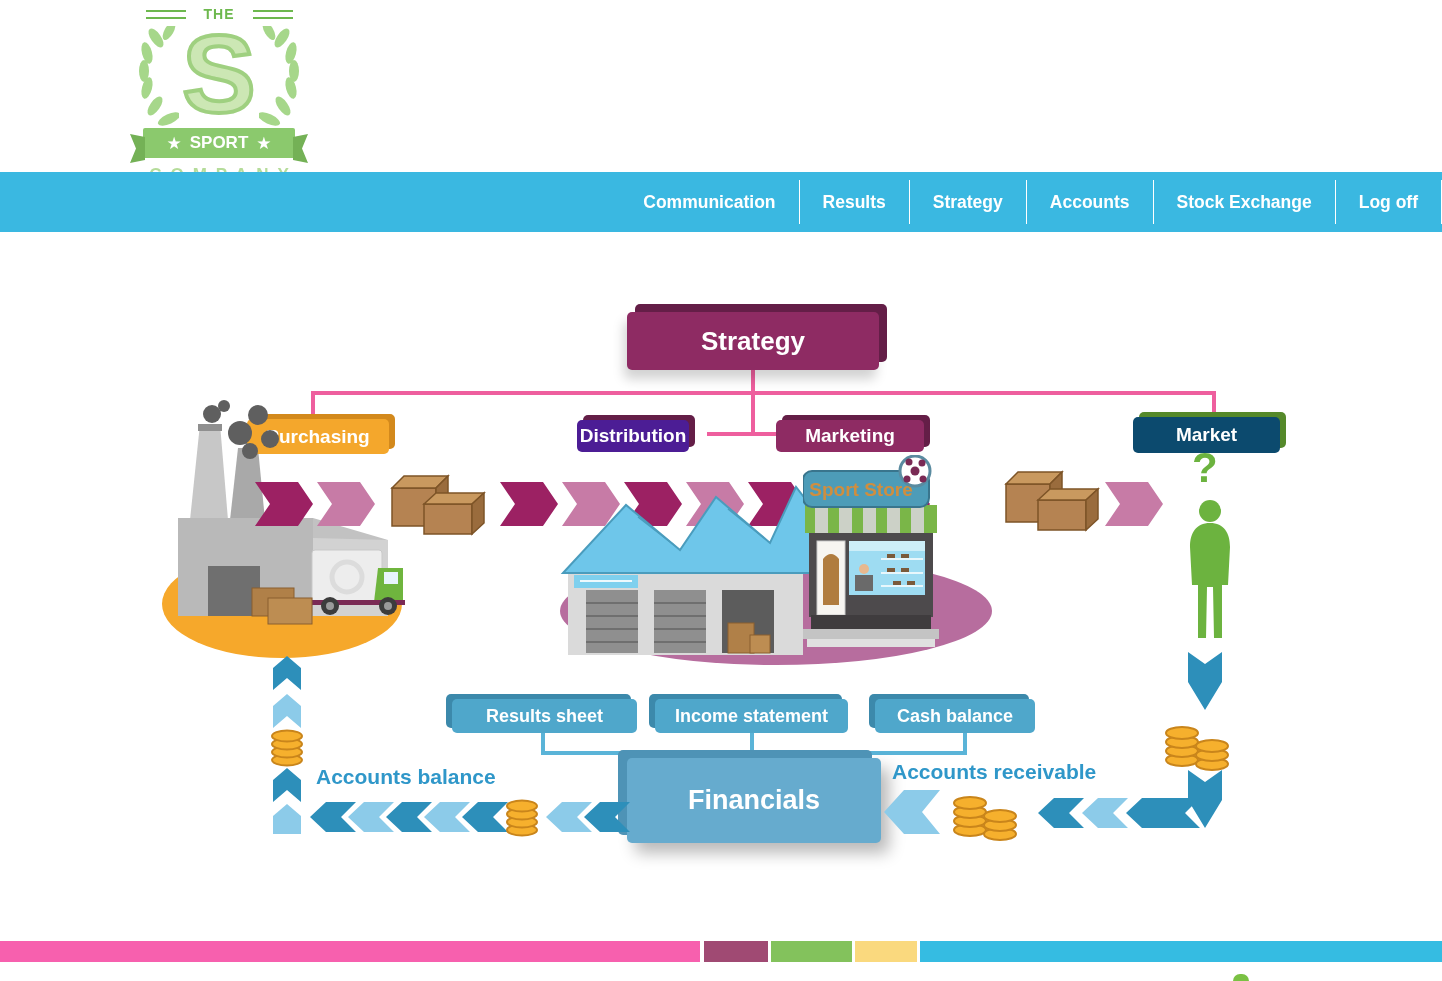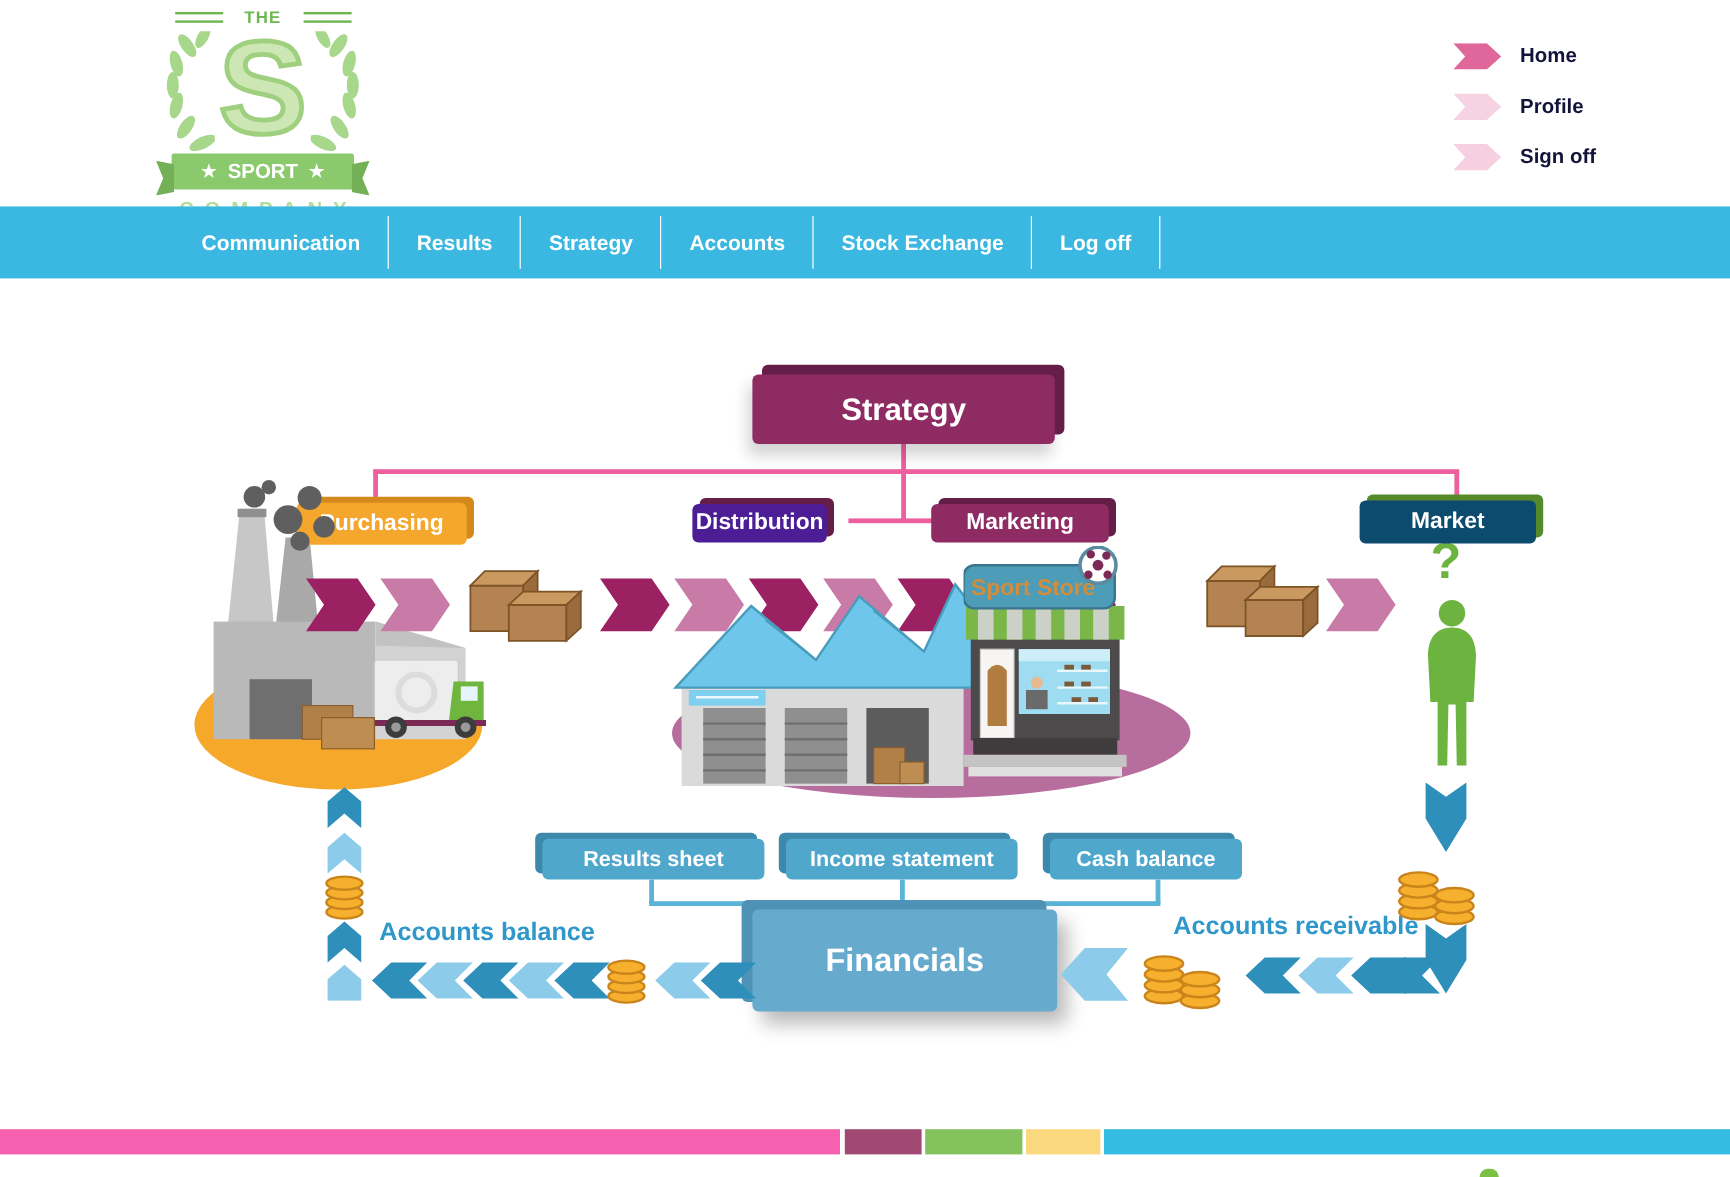--- a/index.html
+++ b/index.html
@@ -20,21 +20,21 @@
   .logo-banner .tail{position:absolute;top:6px;width:15px;height:29px;background:#74b156;}
   .logo-banner .tail.l{left:-13px;clip-path:polygon(0 0,100% 10%,100% 90%,0 100%,40% 50%);}
   .logo-banner .tail.r{right:-13px;clip-path:polygon(100% 0,0 10%,0 90%,100% 100%,60% 50%);}
   .logo-company{margin-top:7px;font-size:17px;letter-spacing:9px;text-indent:9px;color:#b5dc9a;font-weight:bold;}
 
   .user-nav{position:absolute;right:112px;top:36px;}
   .user-link{display:flex;align-items:center;gap:16px;margin-bottom:20px;cursor:pointer;text-decoration:none;}
   .user-link span{color:#131339;font-weight:bold;font-size:17px;}
 
   
-  .main-nav{position:absolute;left:0;top:172px;width:1442px;height:60px;background:#3ab8e1;display:flex;align-items:center;padding-left:145px;box-sizing:border-box;}
+  .main-nav{position:absolute;left:0;top:172px;width:1442px;height:60px;background:#3ab8e1;display:flex;align-items:center;padding-left:145px;box-sizing:border-box;justify-content:flex-end;}
   .nav-item{color:#fff;font-weight:bold;font-size:17.5px;padding:0 23px;text-decoration:none;cursor:pointer;white-space:nowrap;}
   .nav-sep{width:1px;height:44px;background:#fff;flex:none;}
 
   
   .b3{position:absolute;display:flex;align-items:center;justify-content:center;color:#fff;font-weight:bold;border-radius:5px;box-sizing:border-box;cursor:pointer;}
   .box-strategy{left:627px;top:312px;width:252px;height:58px;background:#8e2b63;font-size:26px;box-shadow:8px -8px 0 #641e47,-3px 9px 12px rgba(0,0,0,.18);}
   .box-purchasing{left:247px;top:419px;width:142px;height:35px;background:#f4a72c;font-size:19px;box-shadow:6px -5px 0 #d3891c;}
   .box-distribution{left:577px;top:420px;width:112px;height:32px;background:#4c1d95;font-size:19px;box-shadow:6px -5px 0 #641e47;}
   .box-marketing{left:776px;top:420px;width:148px;height:32px;background:#8e2b63;font-size:19px;box-shadow:6px -5px 0 #641e47;}
   .box-market{left:1133px;top:417px;width:147px;height:36px;background:#0c4a6e;font-size:19px;box-shadow:6px -5px 0 #55892a;}
@@ -97,40 +97,20 @@
     <div class="logo-banner">
       <span class="tail l"></span>
       <span>★</span>
       <span>SPORT</span>
       <span>★</span>
       <span class="tail r"></span>
     </div>
     <div class="logo-company">COMPANY</div>
   </div>
 
-  <nav class="user-nav">
-    <a class="user-link">
-      <svg width="40" height="22" viewBox="0 0 40 22">
-        <polygon points="0,0 28,0 40,11 28,22 0,22 10,11" fill="#e0679c"></polygon>
-        </svg>
-      <span>Home</span>
-    </a>
-    <a class="user-link">
-      <svg width="40" height="22" viewBox="0 0 40 22">
-        <polygon points="0,0 28,0 40,11 28,22 0,22 10,11" fill="#f6d2e3"></polygon>
-        </svg>
-      <span>Profile</span>
-    </a>
-    <a class="user-link">
-      <svg width="40" height="22" viewBox="0 0 40 22">
-        <polygon points="0,0 28,0 40,11 28,22 0,22 10,11" fill="#f6cfe0"></polygon>
-        </svg>
-      <span>Sign off</span>
-    </a>
-  </nav>
 
   <nav class="main-nav">
     <a class="nav-item">Communication</a>
     <span class="nav-sep"></span>
     <a class="nav-item">Results</a>
     <span class="nav-sep"></span>
     <a class="nav-item">Strategy</a>
     <span class="nav-sep"></span>
     <a class="nav-item">Accounts</a>
     <span class="nav-sep"></span>
@@ -321,21 +301,21 @@
 
     <div class="bl" style="left:541px;top:733px;width:4px;height:20px"></div>
     <div class="bl" style="left:750px;top:733px;width:4px;height:20px"></div>
     <div class="bl" style="left:963px;top:733px;width:4px;height:20px"></div>
     <div class="bl" style="left:541px;top:751px;width:426px;height:4px"></div>
     <div class="bl" style="left:750px;top:751px;width:4px;height:28px"></div>
 
     <div class="b3 box-financials">Financials</div>
 
     <div class="acct" style="left:316px;top:765px">Accounts balance</div>
-    <div class="acct" style="left:940px;top:760px;width:242px;text-align:right">Accounts receivable</div>
+    <div class="acct" style="left:892px;top:760px;width:242px;text-align:left">Accounts receivable</div>
 
     <svg class="abs" style="left:265px;top:656px" width="44" height="178" viewBox="0 0 44 178">
       <polygon points="22,0 36,12 36,34 22,22 8,34 8,12" fill="#2d8fba"></polygon>
       <polygon points="22,38 36,50 36,72 22,60 8,72 8,50" fill="#8ccbe9"></polygon>
       <g fill="#f6b02d" stroke="#c9851b" stroke-width="2">
         <ellipse cx="22" cy="104" rx="15" ry="5.5"></ellipse>
           <ellipse cx="22" cy="96" rx="15" ry="5.5"></ellipse>
         <ellipse cx="22" cy="88" rx="15" ry="5.5"></ellipse>
           <ellipse cx="22" cy="80" rx="15" ry="5.5"></ellipse>
       </g>

